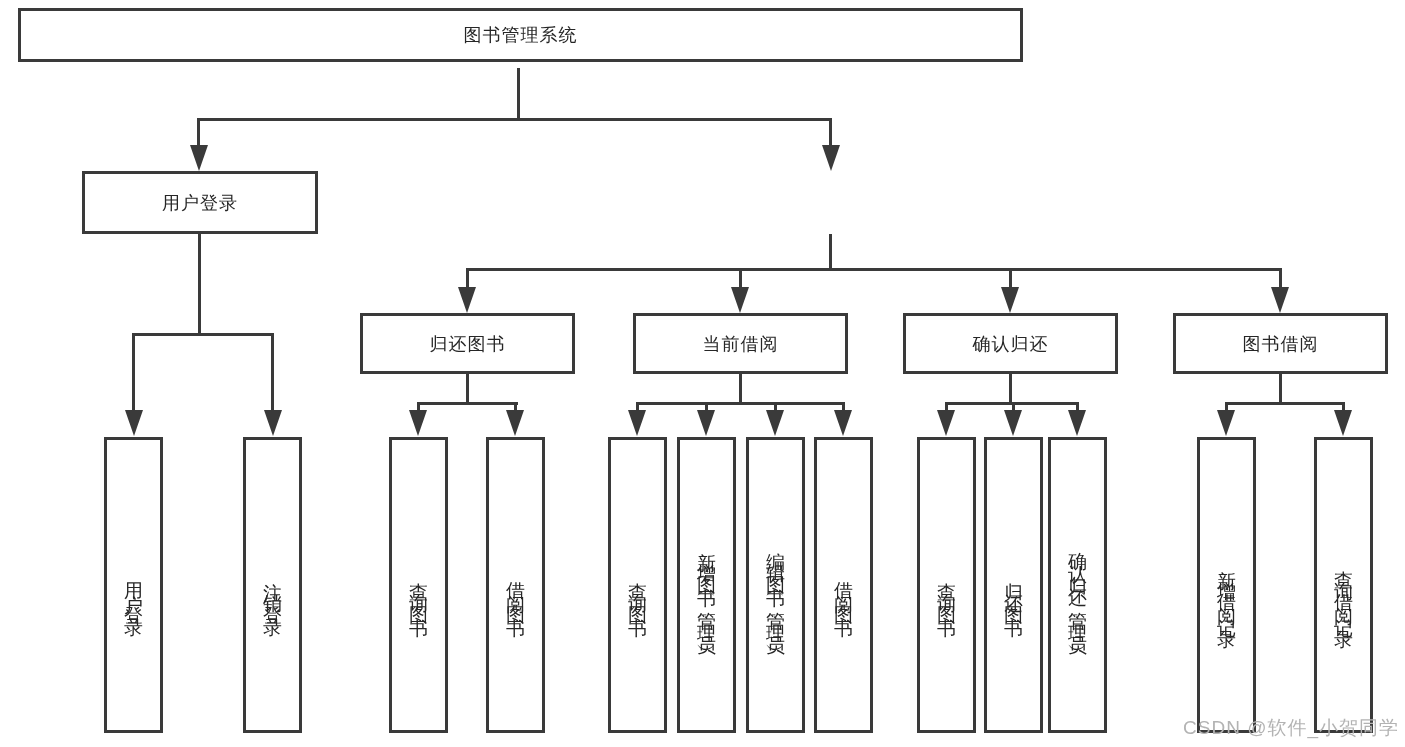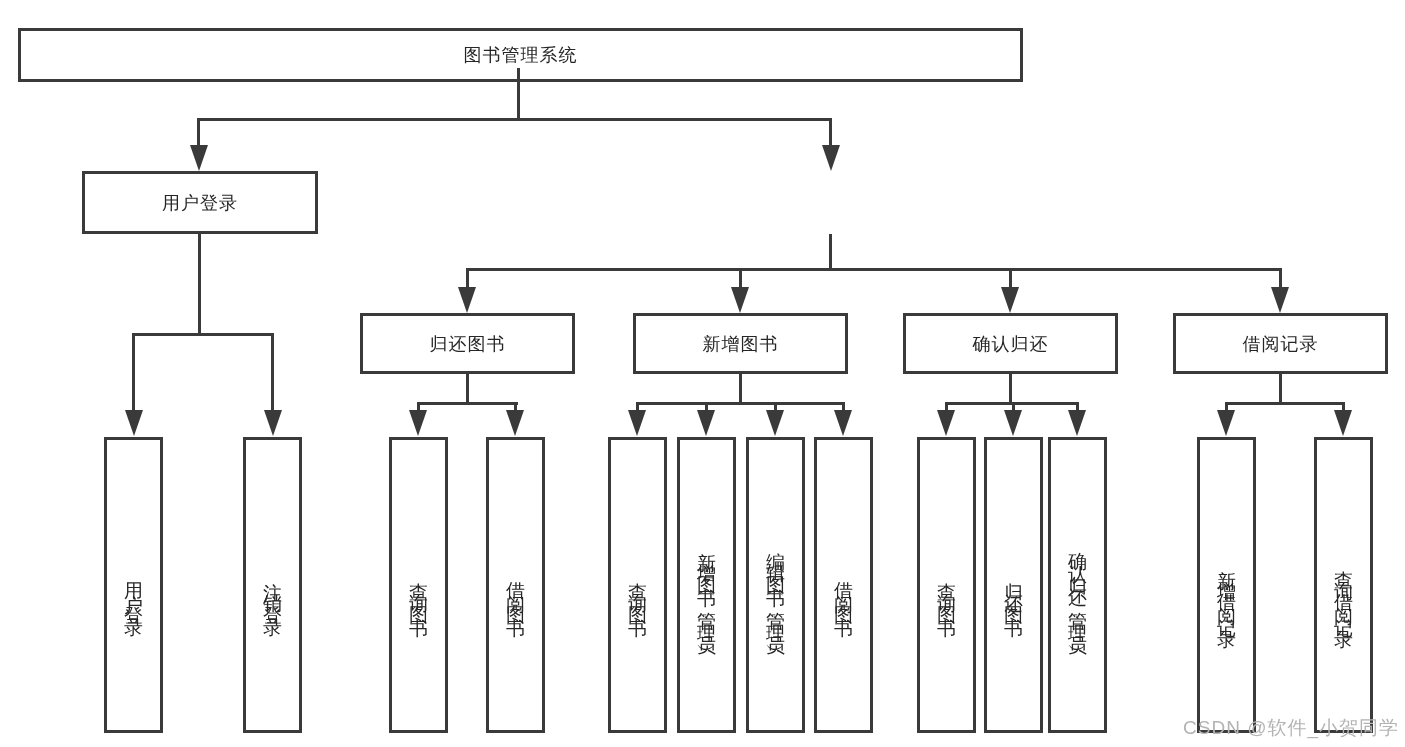--- a/index.html
+++ b/index.html
@@ -57,21 +57,21 @@
     letter-spacing:1px;
     z-index:5;
     white-space:nowrap;
   }
 </style>
 </head>
 <body>
 
 <div class="canvas">
 
-  <div class="box" style="left:18px;top:28px;width:1005px;height:54px;">
+  <div class="box" style="left:18px;top:8px;width:1005px;height:54px;">
     <span>图书管理系统</span>
   </div>
 
   <div class="vline" style="left:517px;top:68px;height:52px;"></div>
   <div class="hline" style="left:197px;top:118px;width:635px;"></div>
   <div class="vline" style="left:197px;top:118px;height:28px;"></div>
   <div class="arrow" style="left:190px;top:145px;"></div>
   <div class="vline" style="left:829px;top:118px;height:28px;"></div>
   <div class="arrow" style="left:822px;top:145px;"></div>
 
@@ -94,27 +94,27 @@
   <div class="vline" style="left:1279px;top:268px;height:21px;"></div>
   <div class="arrow" style="left:458px;top:287px;"></div>
   <div class="arrow" style="left:731px;top:287px;"></div>
   <div class="arrow" style="left:1001px;top:287px;"></div>
   <div class="arrow" style="left:1271px;top:287px;"></div>
 
   <div class="box" style="left:360px;top:313px;width:215px;height:61px;">
     <span>归还图书</span>
   </div>
   <div class="box" style="left:633px;top:313px;width:215px;height:61px;">
-    <span>新增图书</span>
+    <span>当前借阅</span>
   </div>
   <div class="box" style="left:903px;top:313px;width:215px;height:61px;">
     <span>确认归还</span>
   </div>
   <div class="box" style="left:1173px;top:313px;width:215px;height:61px;">
-    <span>借阅记录</span>
+    <span>图书借阅</span>
   </div>
 
   <div class="vline" style="left:466px;top:374px;height:30px;"></div>
   <div class="hline" style="left:417px;top:402px;width:101px;"></div>
   <div class="vline" style="left:417px;top:402px;height:9px;"></div>
   <div class="vline" style="left:514px;top:402px;height:9px;"></div>
   <div class="arrow" style="left:409px;top:410px;"></div>
   <div class="arrow" style="left:506px;top:410px;"></div>
 
   <div class="vline" style="left:739px;top:374px;height:30px;"></div>

